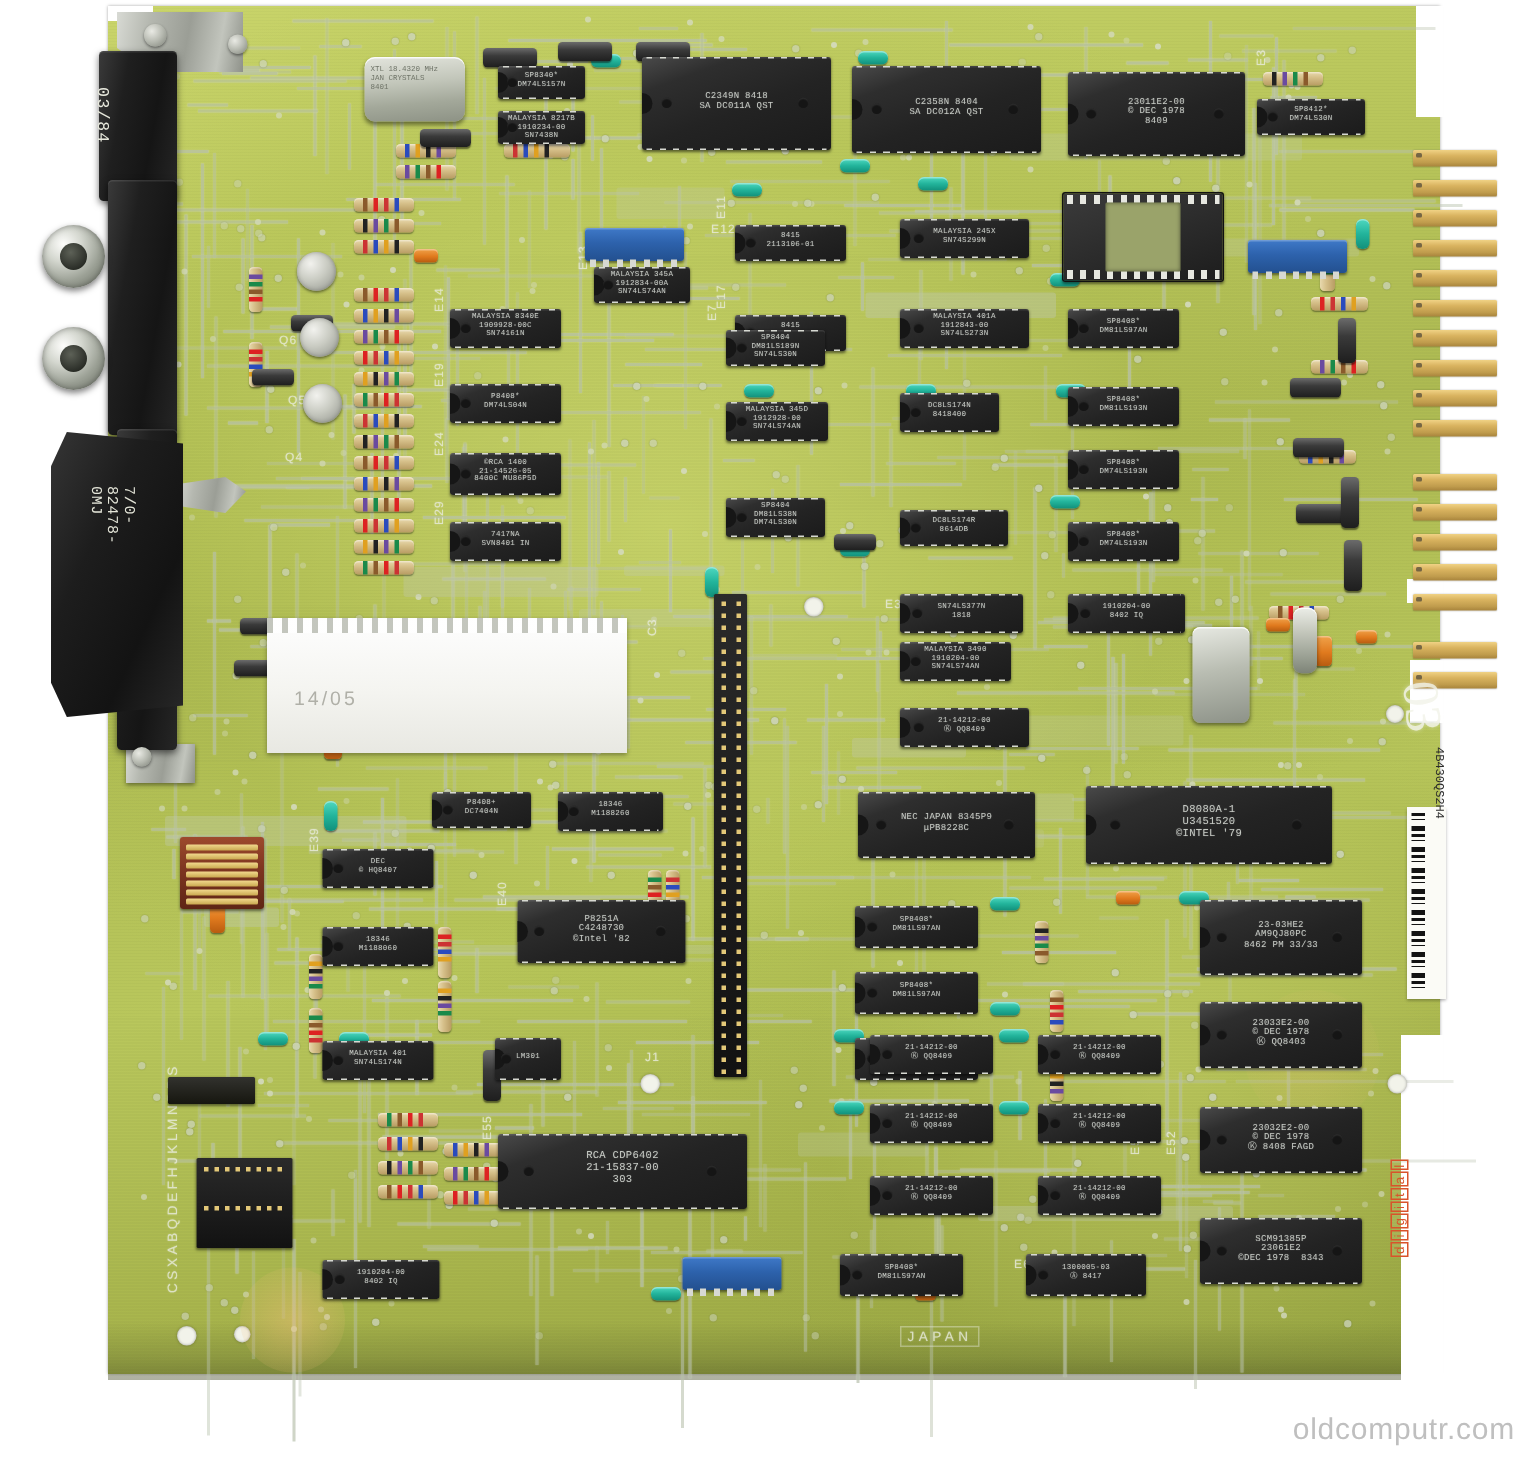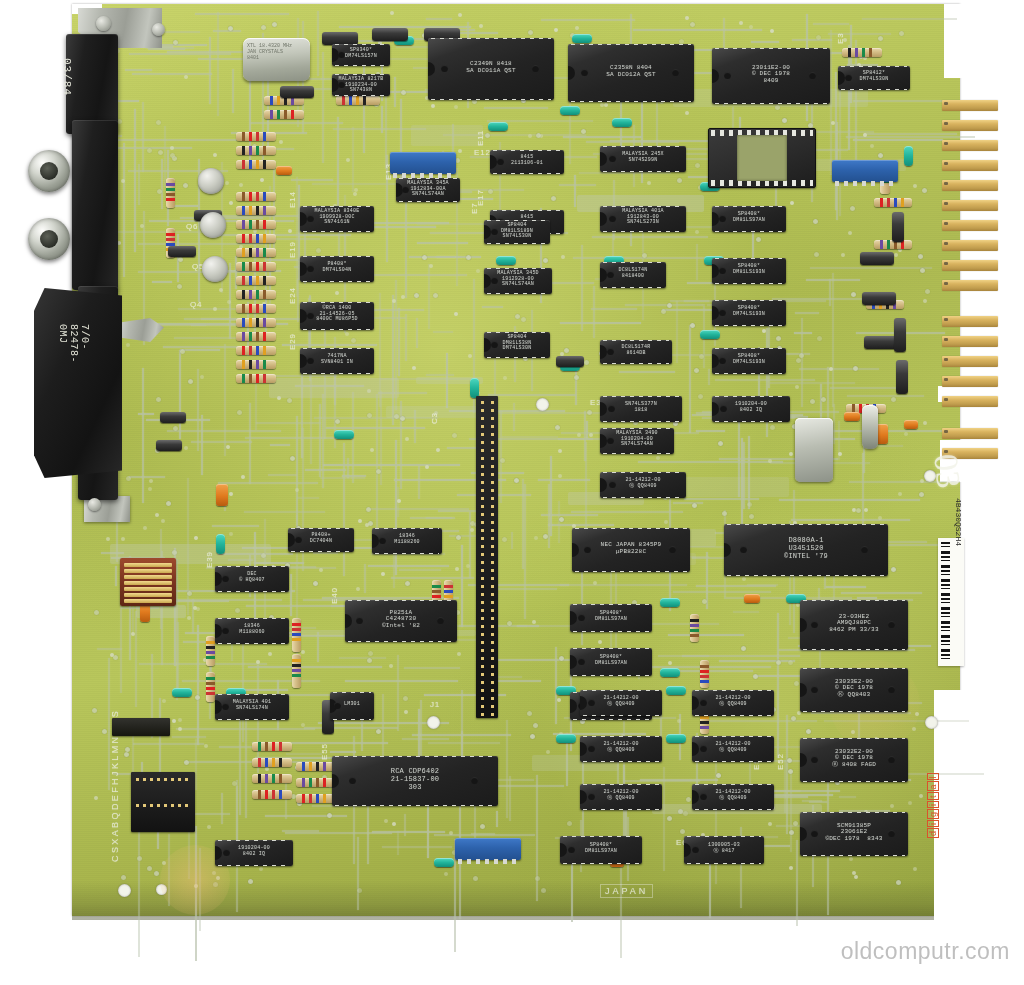--- a/index.html
+++ b/index.html
@@ -178,21 +178,21 @@
   }
   .digital-logo{
     position:absolute;z-index:7;font-family:"Liberation Sans",sans-serif;font-size:9px;
     color:#d9532b;letter-spacing:1px;transform:rotate(-90deg);transform-origin:left top;
     background:rgba(255,255,255,.08);
   }
   .digital-logo span{border:1px solid #d9532b;padding:0 1px;margin-right:1px;}
 
   .watermark{
     position:absolute;right:14px;bottom:20px;z-index:20;
-    font-family:"Liberation Sans",sans-serif;font-size:23px;color:#bfbfbf;letter-spacing:.5px;
+    font-family:"Liberation Sans",sans-serif;font-size:20px;color:#bfbfbf;letter-spacing:.5px;
   }
   .corner-screw{position:absolute;border-radius:50%;
     background:radial-gradient(circle at 35% 32%,#e9eae4 0%,#b7bab1 50%,#7e8279 100%);
     box-shadow:0 1px 2px rgba(0,0,0,.45);z-index:9;}
   .smudge{position:absolute;border-radius:50%;background:radial-gradient(circle,rgba(240,190,120,.45),rgba(240,190,120,0));z-index:3;}
 </style>
 </head>
 <body>
 
 <div id="stage">
@@ -2374,20 +2374,24 @@
     <div style="position:absolute;left:56px;top:36px;color:#e4e5d8;font-family:'Liberation Mono',monospace;font-size:10px;letter-spacing:.5px;transform:rotate(90deg);transform-origin:left top;">7/0-82478-0MJ</div>
   </div>
   <div class="blackblock" style="left:78px;top:286px;width:40px;height:214px;"></div>
   <div class="bracket" style="left:118px;top:318px;width:46px;height:24px;clip-path:polygon(0 20%,70% 0,100% 40%,70% 100%,0 80%);"></div>
   <div class="bracket" style="left:84px;top:496px;width:46px;height:26px;"></div>
 
   <div class="corner-screw" style="left:96px;top:16px;width:15px;height:15px;"></div>
   <div class="corner-screw" style="left:88px;top:498px;width:13px;height:13px;"></div>
   <div class="corner-screw" style="left:152px;top:23px;width:13px;height:13px;"></div>
 
+  <div class="whitelabel" style="left:178px;top:412px;width:240px;height:90px;">
+    <div style="position:absolute;left:0;right:0;top:0;height:10px;background:repeating-linear-gradient(90deg,#b9bcb2 0px,#b9bcb2 4px,#ffffff 4px,#ffffff 10px);opacity:.85;"></div>
+    <div class="hand">14/05</div>
+  </div>
 
   <div class="barcode" style="left:938px;top:538px;width:26px;height:128px;">
     <div class="bars"></div>
     <div class="bctext">4B430QS2H4</div>
   </div>
 
   <div class="handwrite" style="left:930px;top:452px;transform:rotate(84deg);">03</div>
   <div class="smudge" style="left:160px;top:845px;width:70px;height:70px;"></div>
   <div class="smudge" style="left:830px;top:660px;width:90px;height:90px;opacity:.45;"></div>
 

